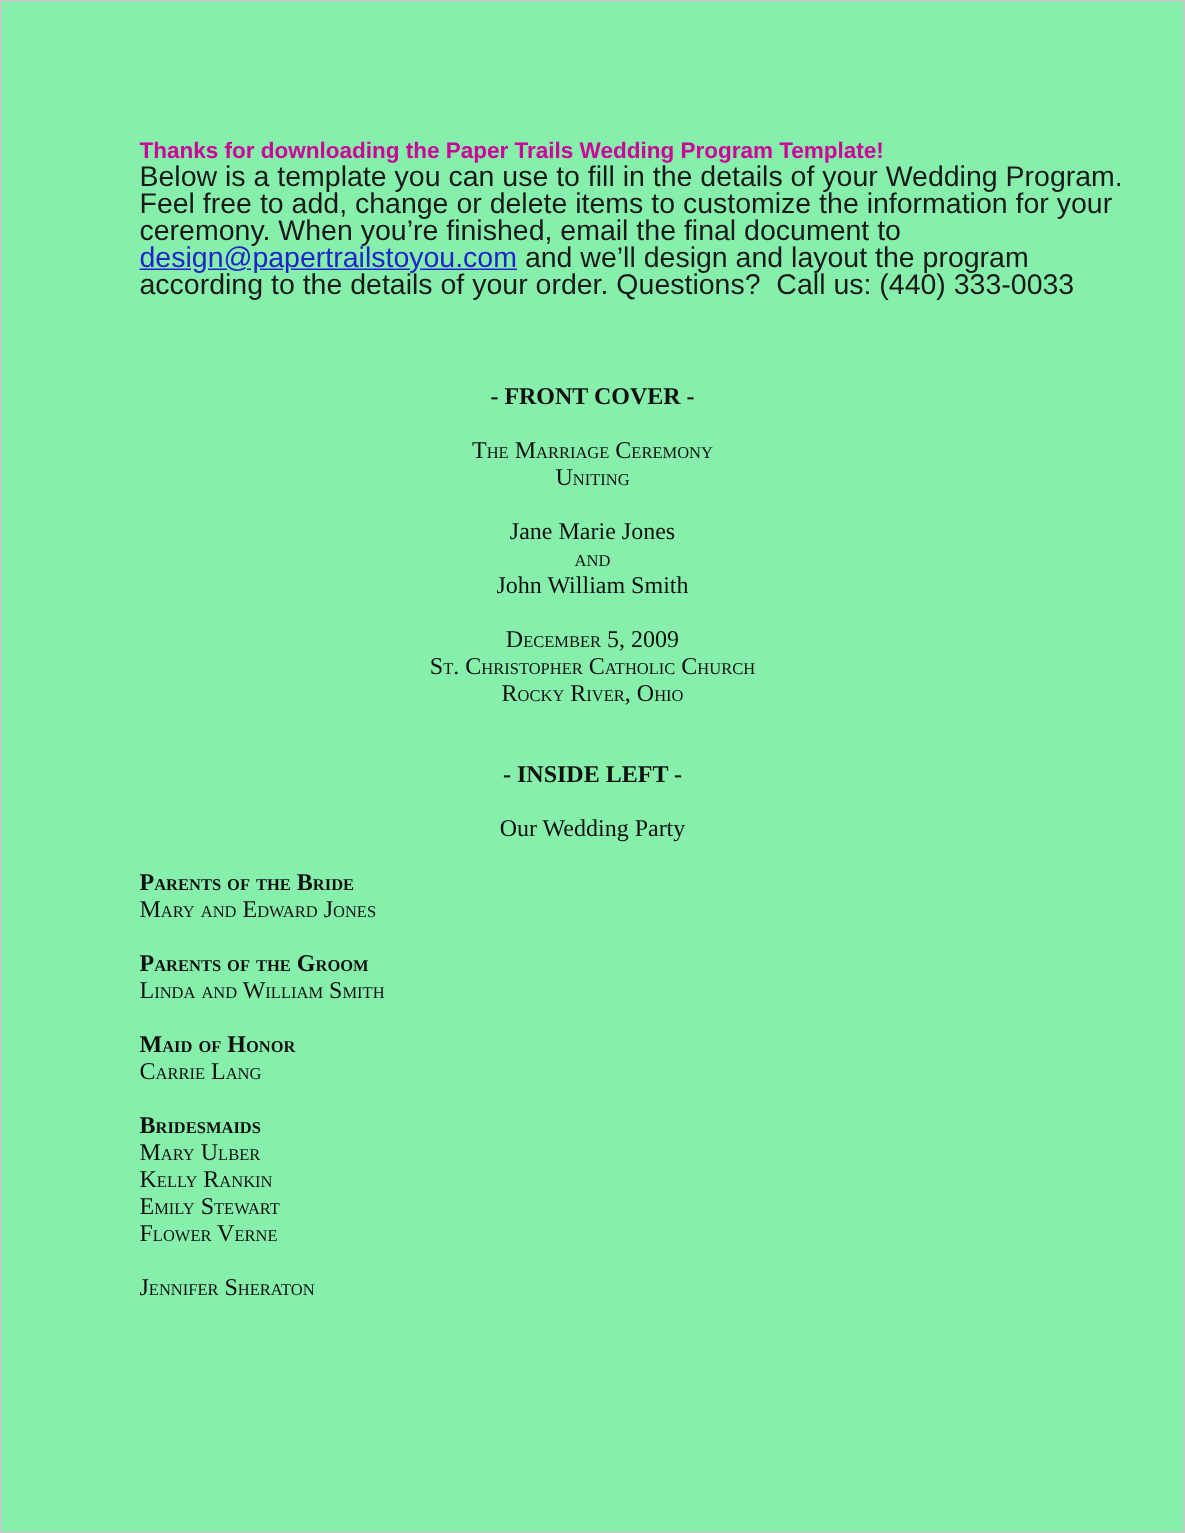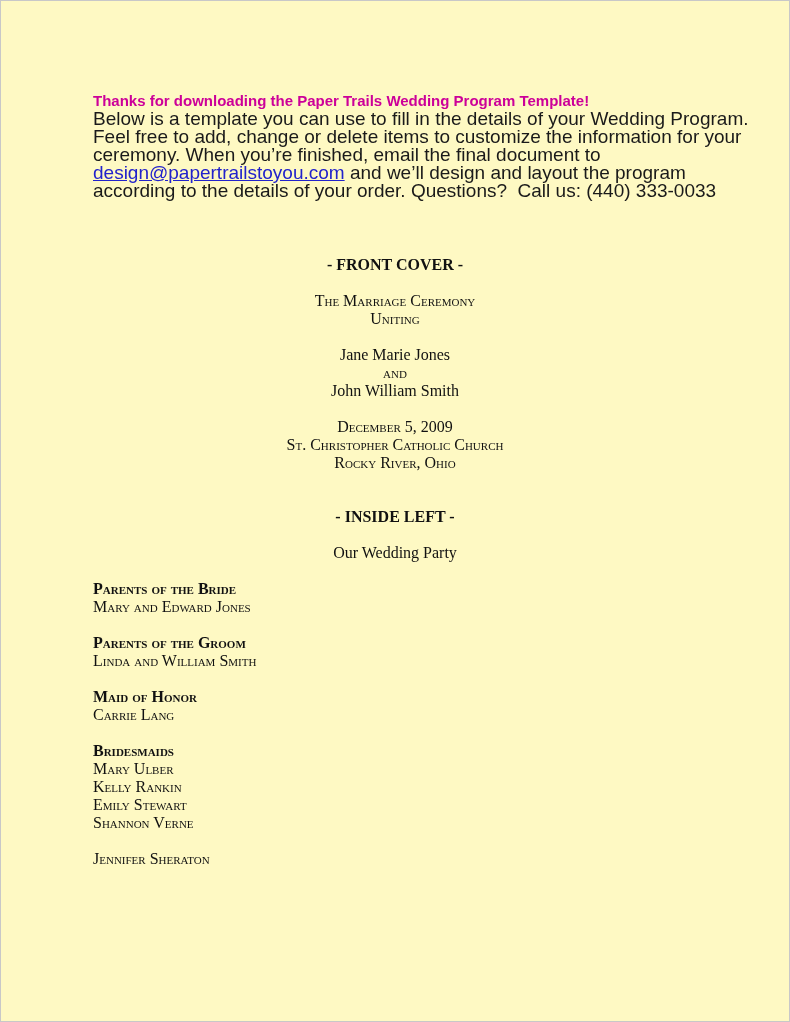--- a/index.html
+++ b/index.html
@@ -6,21 +6,21 @@
     --accent: #CC0099;
     --link: #2222CC;
     --ink: #111111;
   }
   * { margin: 0; padding: 0; box-sizing: border-box; }
   html, body { background: #ffffff; }
   .page {
     position: relative;
     width: 790px;
     height: 1022px;
-    background: #fef9c3;
+    background: #86efac;
     box-shadow: inset 0 0 0 1px #c8c8c8;
     overflow: hidden;
   }
   .content {
     padding: 92px 93px 0 93px;
     color: var(--ink);
   }
   
   .intro-heading {
     font-family: "Liberation Sans", sans-serif;
@@ -101,21 +101,21 @@
     <div class="group gap1">
       <p class="serif sc bold">Maid of Honor</p>
       <p class="serif sc">Carrie Lang</p>
     </div>
 
     <div class="group gap1">
       <p class="serif sc bold">Bridesmaids</p>
       <p class="serif sc">Mary Ulber</p>
       <p class="serif sc">Kelly Rankin</p>
       <p class="serif sc">Emily Stewart</p>
-      <p class="serif sc">Shannon Verne</p>
+      <p class="serif sc">Flower Verne</p>
     </div>
 
     <div class="group gap1">
       <p class="serif sc">Jennifer Sheraton</p>
     </div>
 
   </div>
 </div>
 
 </body></html>

